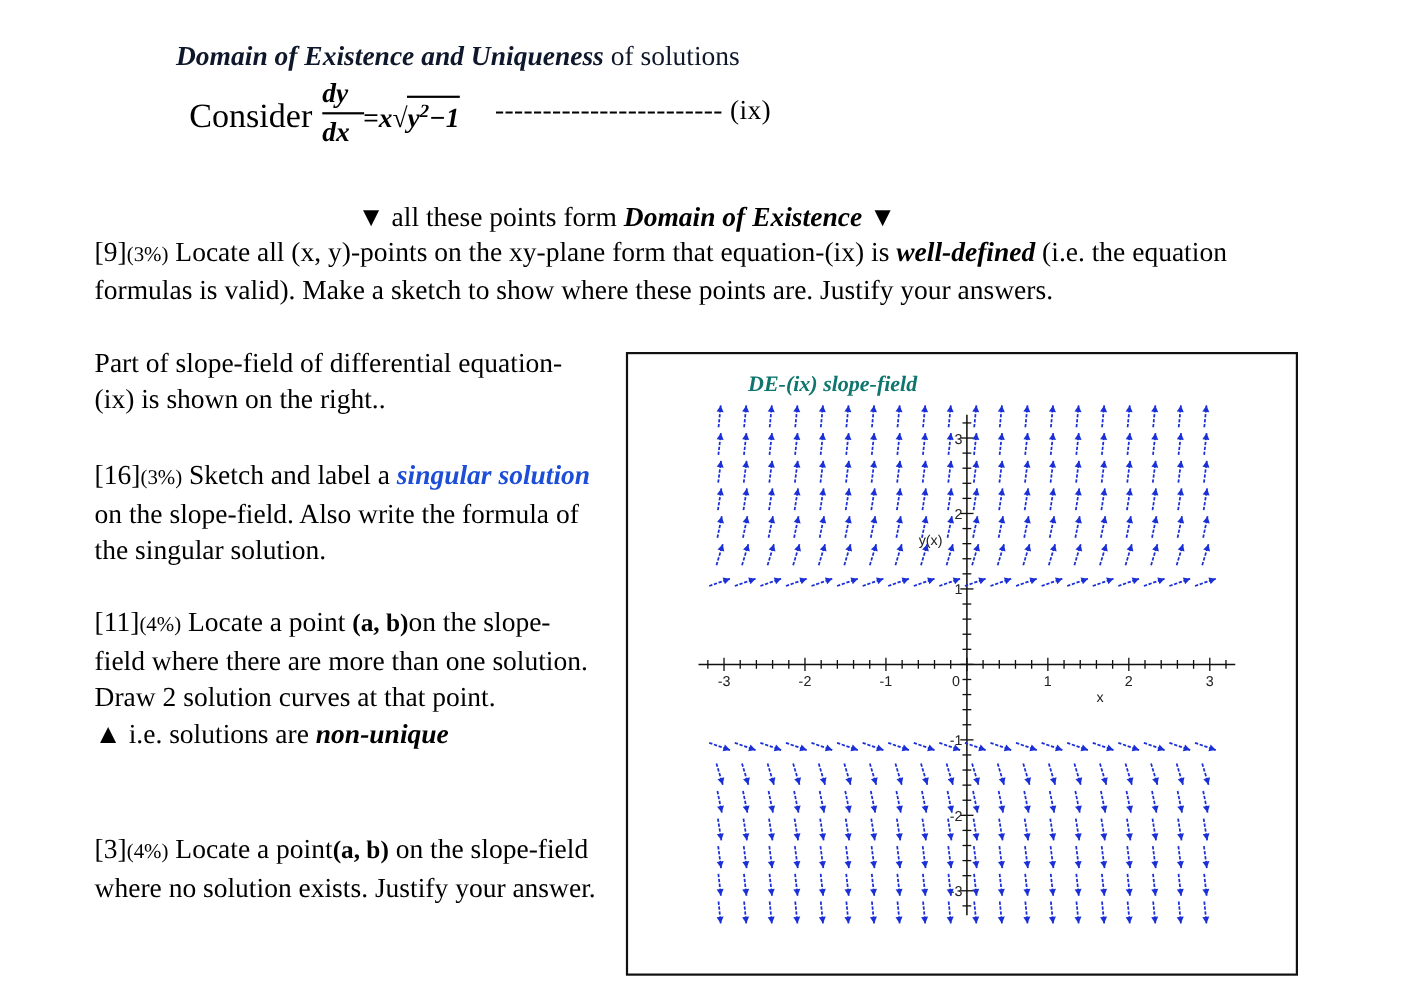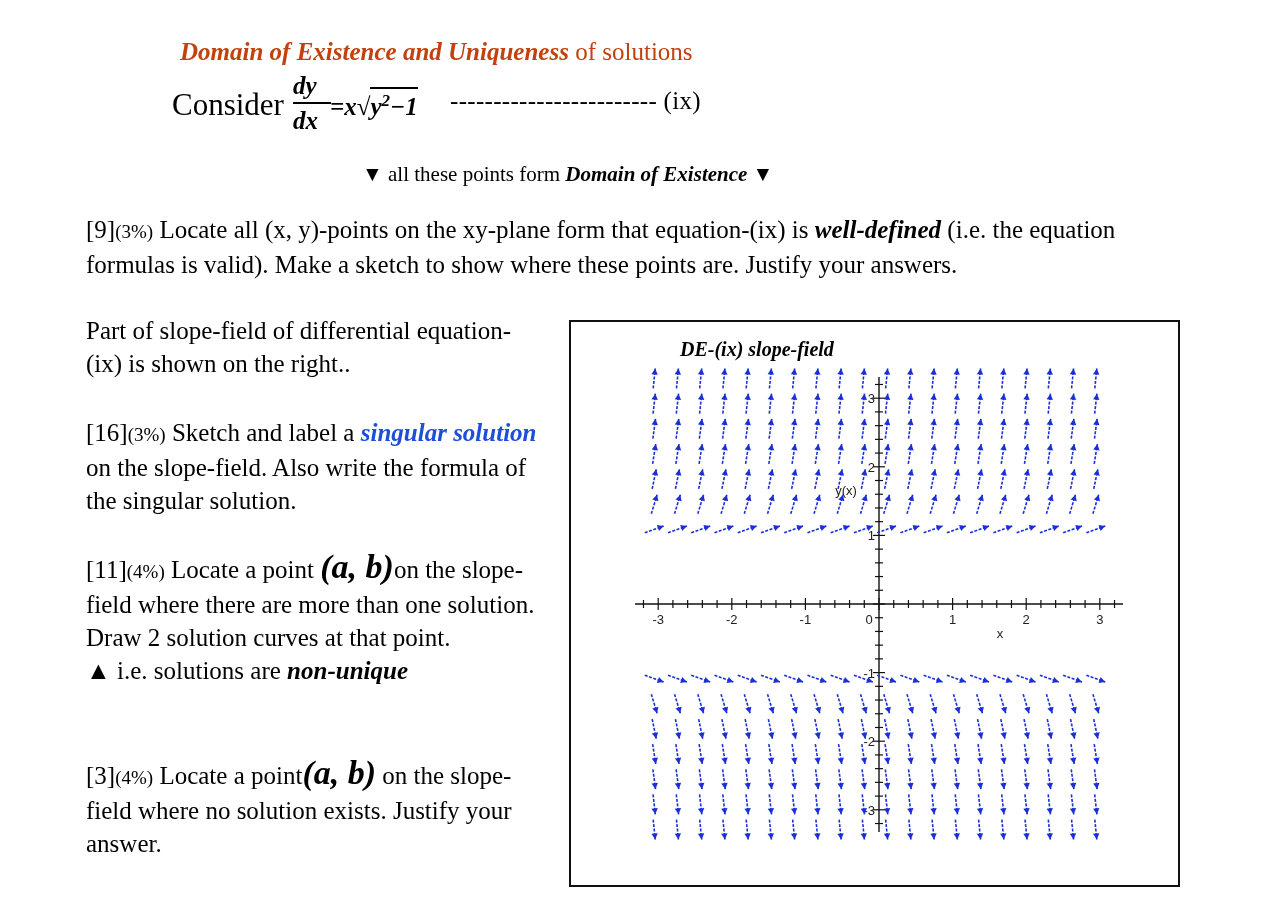--- a/index.html
+++ b/index.html
@@ -1,39 +1,39 @@
 <!DOCTYPE html>
 <html><head>
 <meta charset="utf-8">
 <style>
   html, body { margin: 0; padding: 0; background: #ffffff; }
   body { width: 1284px; height: 909px; position: relative; overflow: hidden;
          font-family: "Liberation Serif", "DejaVu Serif", serif; color: #000; }
   .abs { position: absolute; white-space: nowrap; }
-  .title { left: 180px; top: 38px; font-size: 25px; color: #c2410c; }
+  .title { left: 160px; top: 38px; font-size: 25px; color: #0f172a; }
   .title b { font-style: italic; font-weight: bold; }
   .consider { left: 172px; top: 87px; font-size: 31px; }
   .frac { position: absolute; left: 293px; top: 72px; width: 38px; text-align: left;
           font-style: italic; font-weight: bold; font-size: 25px; line-height: 28px; }
   .frac .bar { height: 2px; background: #000; margin: 2px 0 3px 0; }
   .rhs { left: 330px; top: 87px; font-size: 25px; font-style: italic; font-weight: bold; }
   .rhs .sq { display: inline-block; border-top: 2px solid #000; padding-top: 0; line-height: 24px; }
   .rhs sup { font-size: 17px; }
   .dashes { left: 450px; top: 87px; font-size: 25px; letter-spacing: 0.3px; }
-  .domain-note { left: 325px; top: 162px; font-size: 21px; margin-left: 37px; }
+  .domain-note { left: 325px; top: 184px; font-size: 25px; }
   .domain-note b { font-style: italic; }
   .q9 { left: 86px; top: 213px; font-size: 25px; line-height: 33px; white-space: normal; width: 1110px; }
   .small { font-size: 19px; }
   .bi { font-style: italic; font-weight: bold; }
   .magenta { color: #1d4ed8; }
   .left-col { left: 86px; font-size: 25px; line-height: 33px; white-space: normal; width: 460px; }
-  .ab { font-weight: bold; font-style: italic; font-size: 34px; }
+  .ab { font-weight: bold; font-size: 23px; }
   .plot-frame { position: absolute; left: 569px; top: 320px; width: 607px; height: 563px;
                 border: 2px solid #111; box-sizing: content-box; background: #fff; }
-  .plot-title { position: absolute; left: 680px; top: 338px; font-size: 20px; color: #000000;
+  .plot-title { position: absolute; left: 680px; top: 338px; font-size: 20px; color: #0f766e;
                 font-style: italic; font-weight: bold; font-family: "Liberation Serif", serif; }
   svg.field { position: absolute; left: 0; top: 0; }
   .ticklabel { font-family: "Liberation Sans", "DejaVu Sans", sans-serif; font-size: 13px; fill: #222; }
 </style>
 </head>
 <body>
 
 <div class="abs title">
   <b>Domain of Existence and Uniqueness</b><span> of solutions</span>
 </div>

